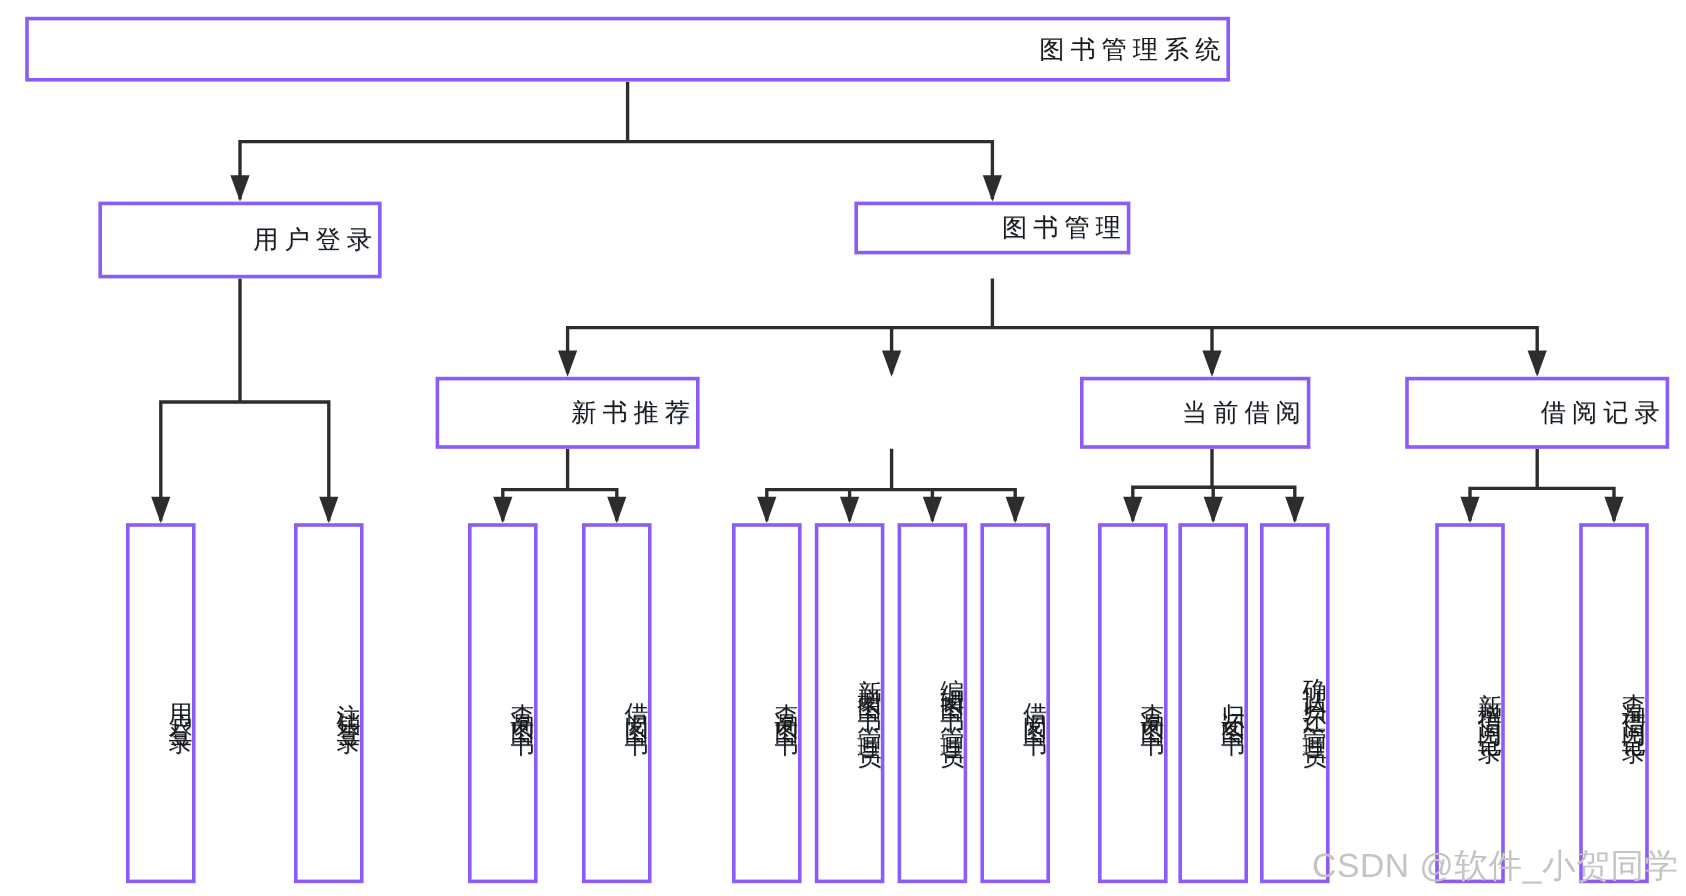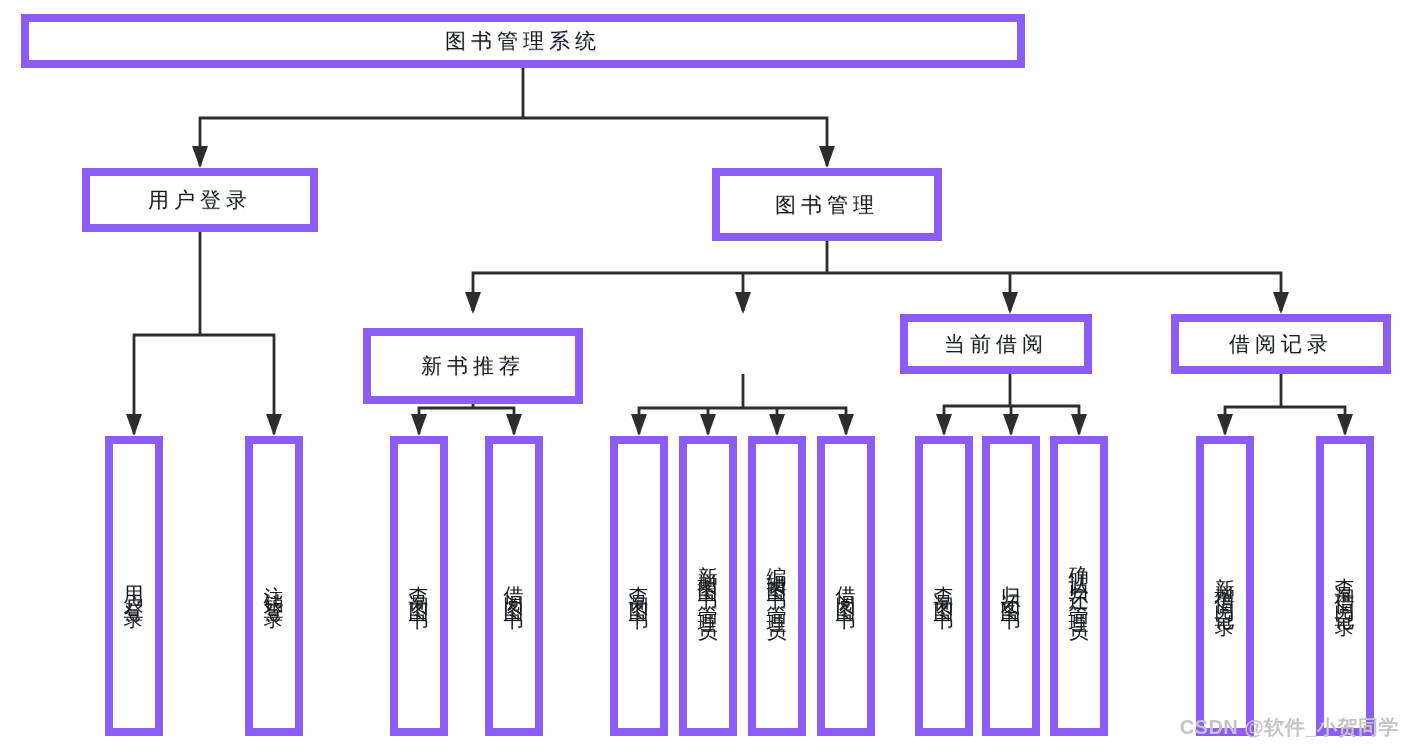--- a/index.html
+++ b/index.html
@@ -3,34 +3,34 @@
 <meta charset="utf-8">
 <style>
   html,body { margin:0; padding:0; background:#fff; }
   .stage {
     position:relative; width:1405px; height:747px; background:#ffffff;
     font-family:"Liberation Sans","DejaVu Sans",sans-serif; overflow:hidden;
   }
   .connectors { position:absolute; left:0; top:0; width:1405px; height:747px; }
   .box {
     position:absolute; box-sizing:border-box; background:#ffffff;
-    border:8px solid #8b5cf6; display:flex; align-items:center; justify-content:center;
+    border:3px solid #8b5cf6; display:flex; align-items:center; justify-content:flex-end;
   }
   .h-lbl {
     color:#1a1a1a; font-size:21px; letter-spacing:5px; white-space:nowrap;
     text-shadow:0.5px 0.5px 0 rgba(90,130,180,0.25);
   }
   .v-lbl {
     writing-mode:vertical-rl; text-orientation:mixed;
     color:#1a1a1a; font-size:20px; letter-spacing:8px; line-height:1;
     text-shadow:0.5px 0.5px 0 rgba(90,130,180,0.25); white-space:nowrap;
   }
   .watermark {
-    position:absolute; right:6px; bottom:6px; font-size:20px; color:#c4c4c4;
-    letter-spacing:0.5px; white-space:nowrap;font-weight:bold;
+    position:absolute; right:6px; bottom:6px; font-size:28px; color:#c4c4c4;
+    letter-spacing:0.5px; white-space:nowrap;
   }
 </style>
 </head>
 <body>
 
 <div class="stage">
 
   <svg class="connectors" viewBox="0 0 1405 747" xmlns="http://www.w3.org/2000/svg">
     <g stroke="#2d2d2d" stroke-width="2.8" fill="none" stroke-linejoin="miter">
       <path d="M523 68 V118 M200 166 V118 H827 V166"></path>
@@ -64,25 +64,25 @@
     </g>
   </svg>
 
   <div class="box" style="left:21px;top:14px;width:1004px;height:54px">
     <span class="h-lbl">图书管理系统</span>
   </div>
 
   <div class="box" style="left:82px;top:168px;width:236px;height:64px">
     <span class="h-lbl">用户登录</span>
   </div>
-  <div class="box" style="left:712px;top:168px;width:230px;height:73px">
+  <div class="box" style="left:712px;top:168px;width:230px;height:44px">
     <span class="h-lbl">图书管理</span>
   </div>
 
-  <div class="box" style="left:363px;top:328px;width:220px;height:76px">
+  <div class="box" style="left:363px;top:314px;width:220px;height:60px">
     <span class="h-lbl">新书推荐</span>
   </div>
   <div class="box" style="left:900px;top:314px;width:192px;height:60px">
     <span class="h-lbl">当前借阅</span>
   </div>
   <div class="box" style="left:1171px;top:314px;width:220px;height:60px">
     <span class="h-lbl">借阅记录</span>
   </div>
 
   <div class="box" style="left:105px;top:436px;width:58px;height:300px">

